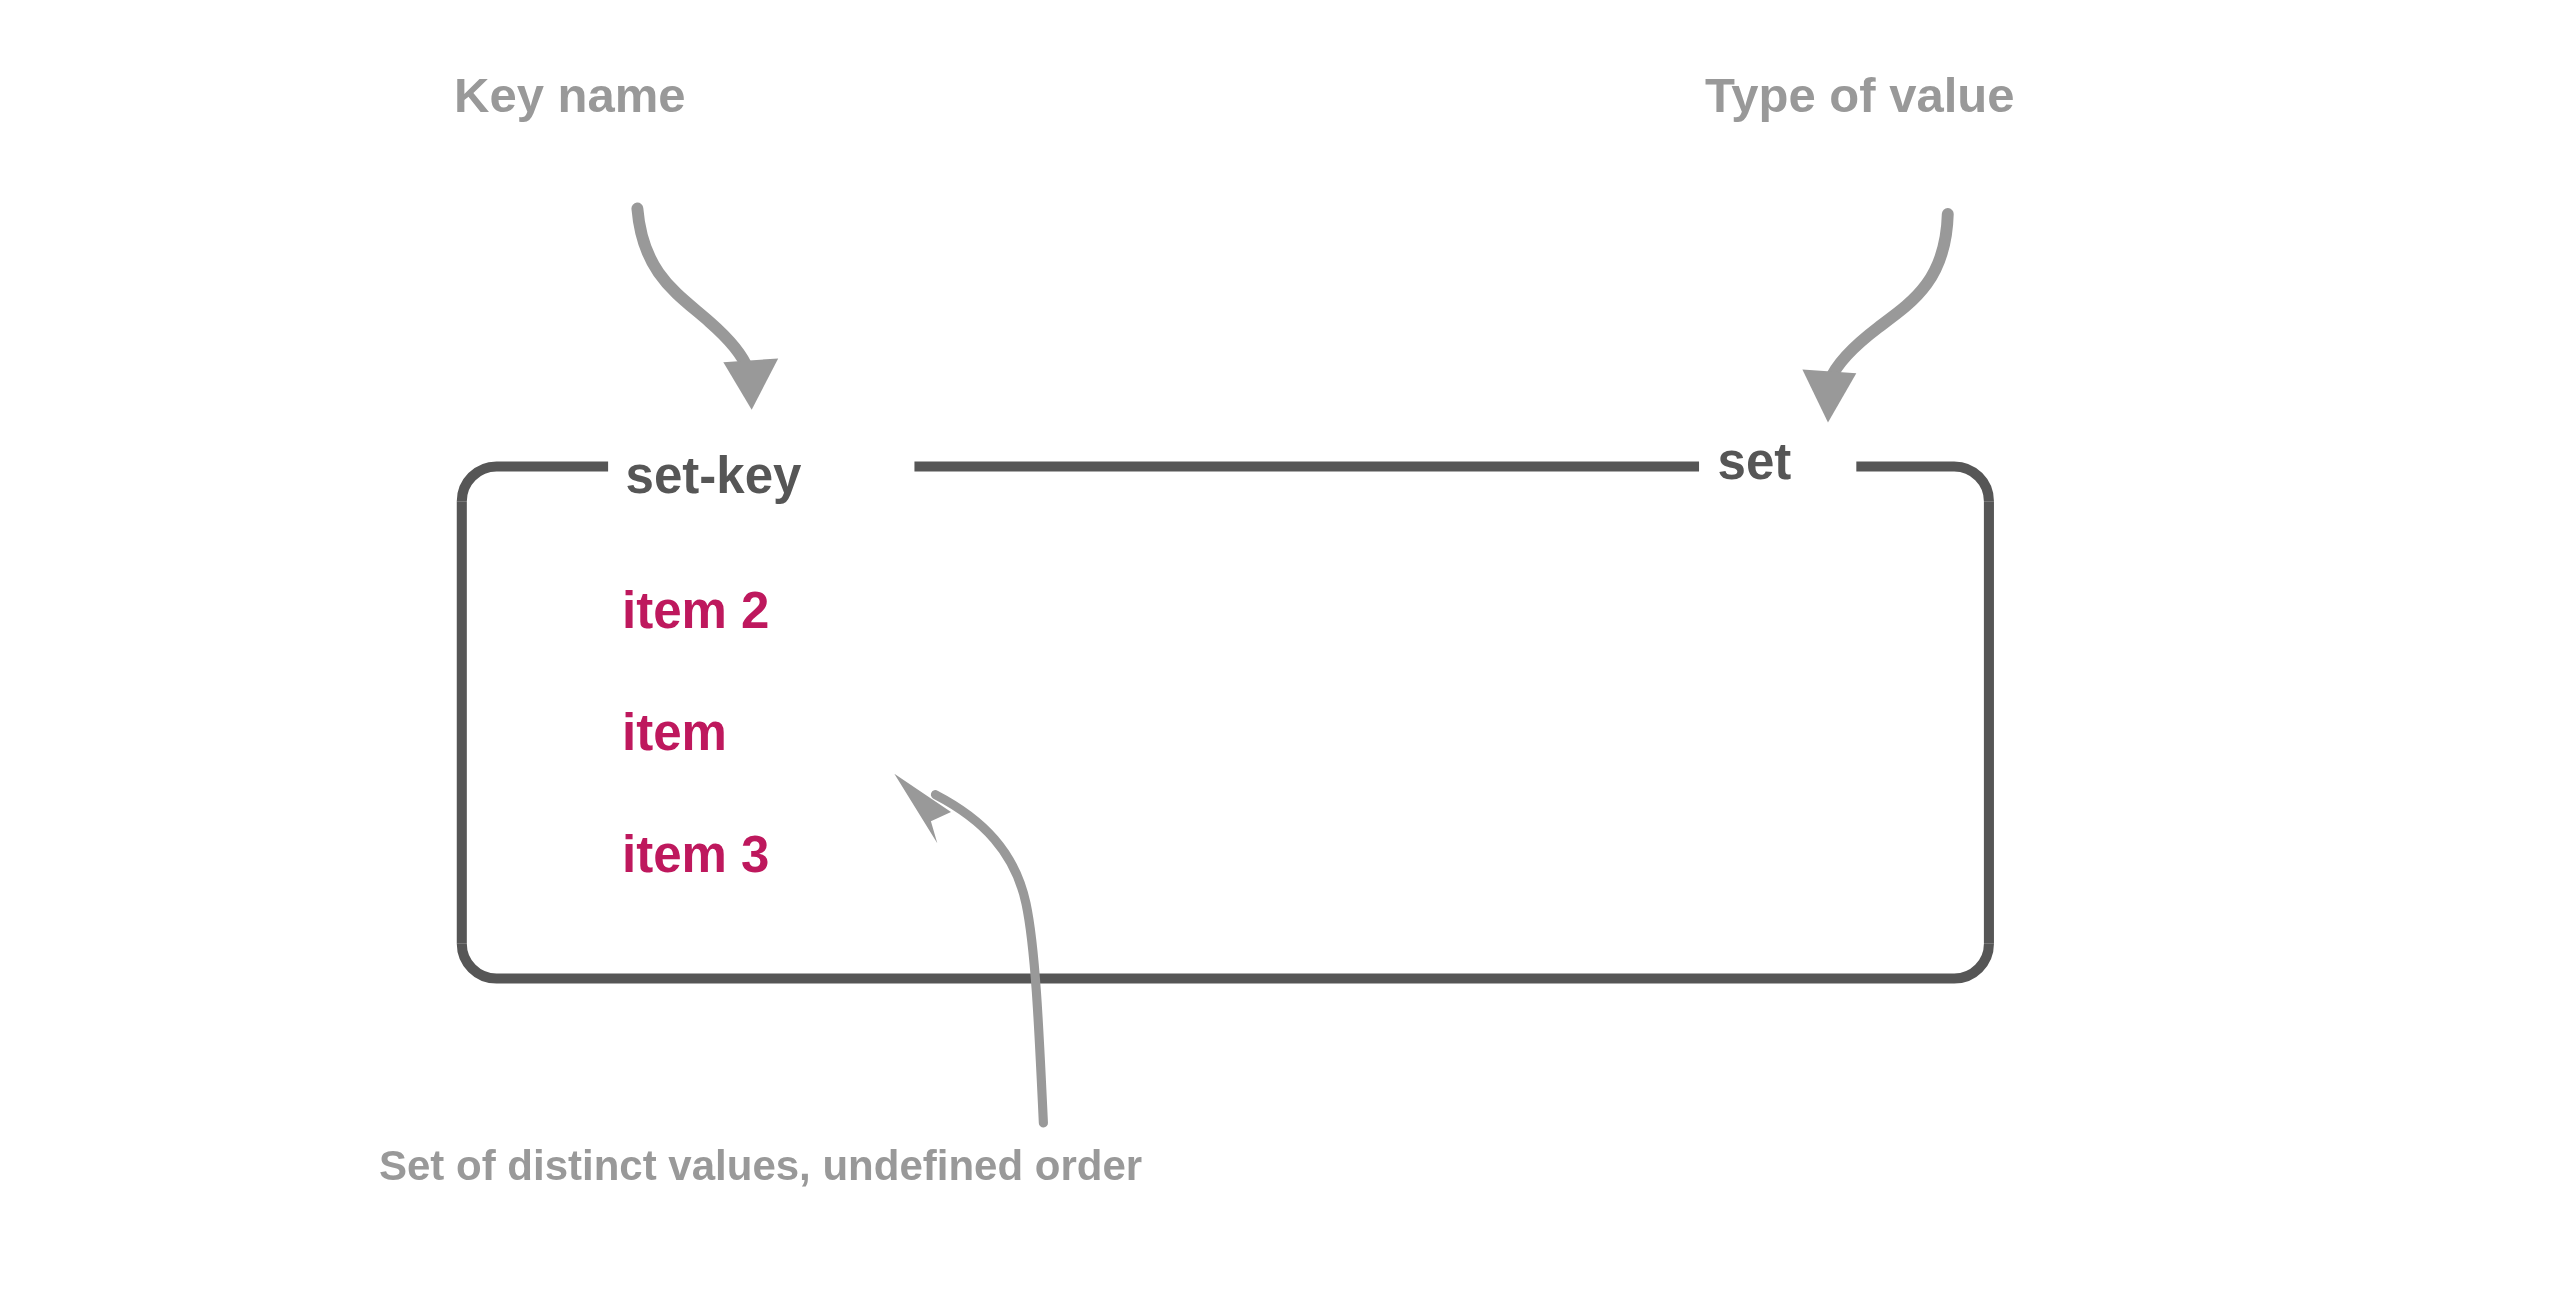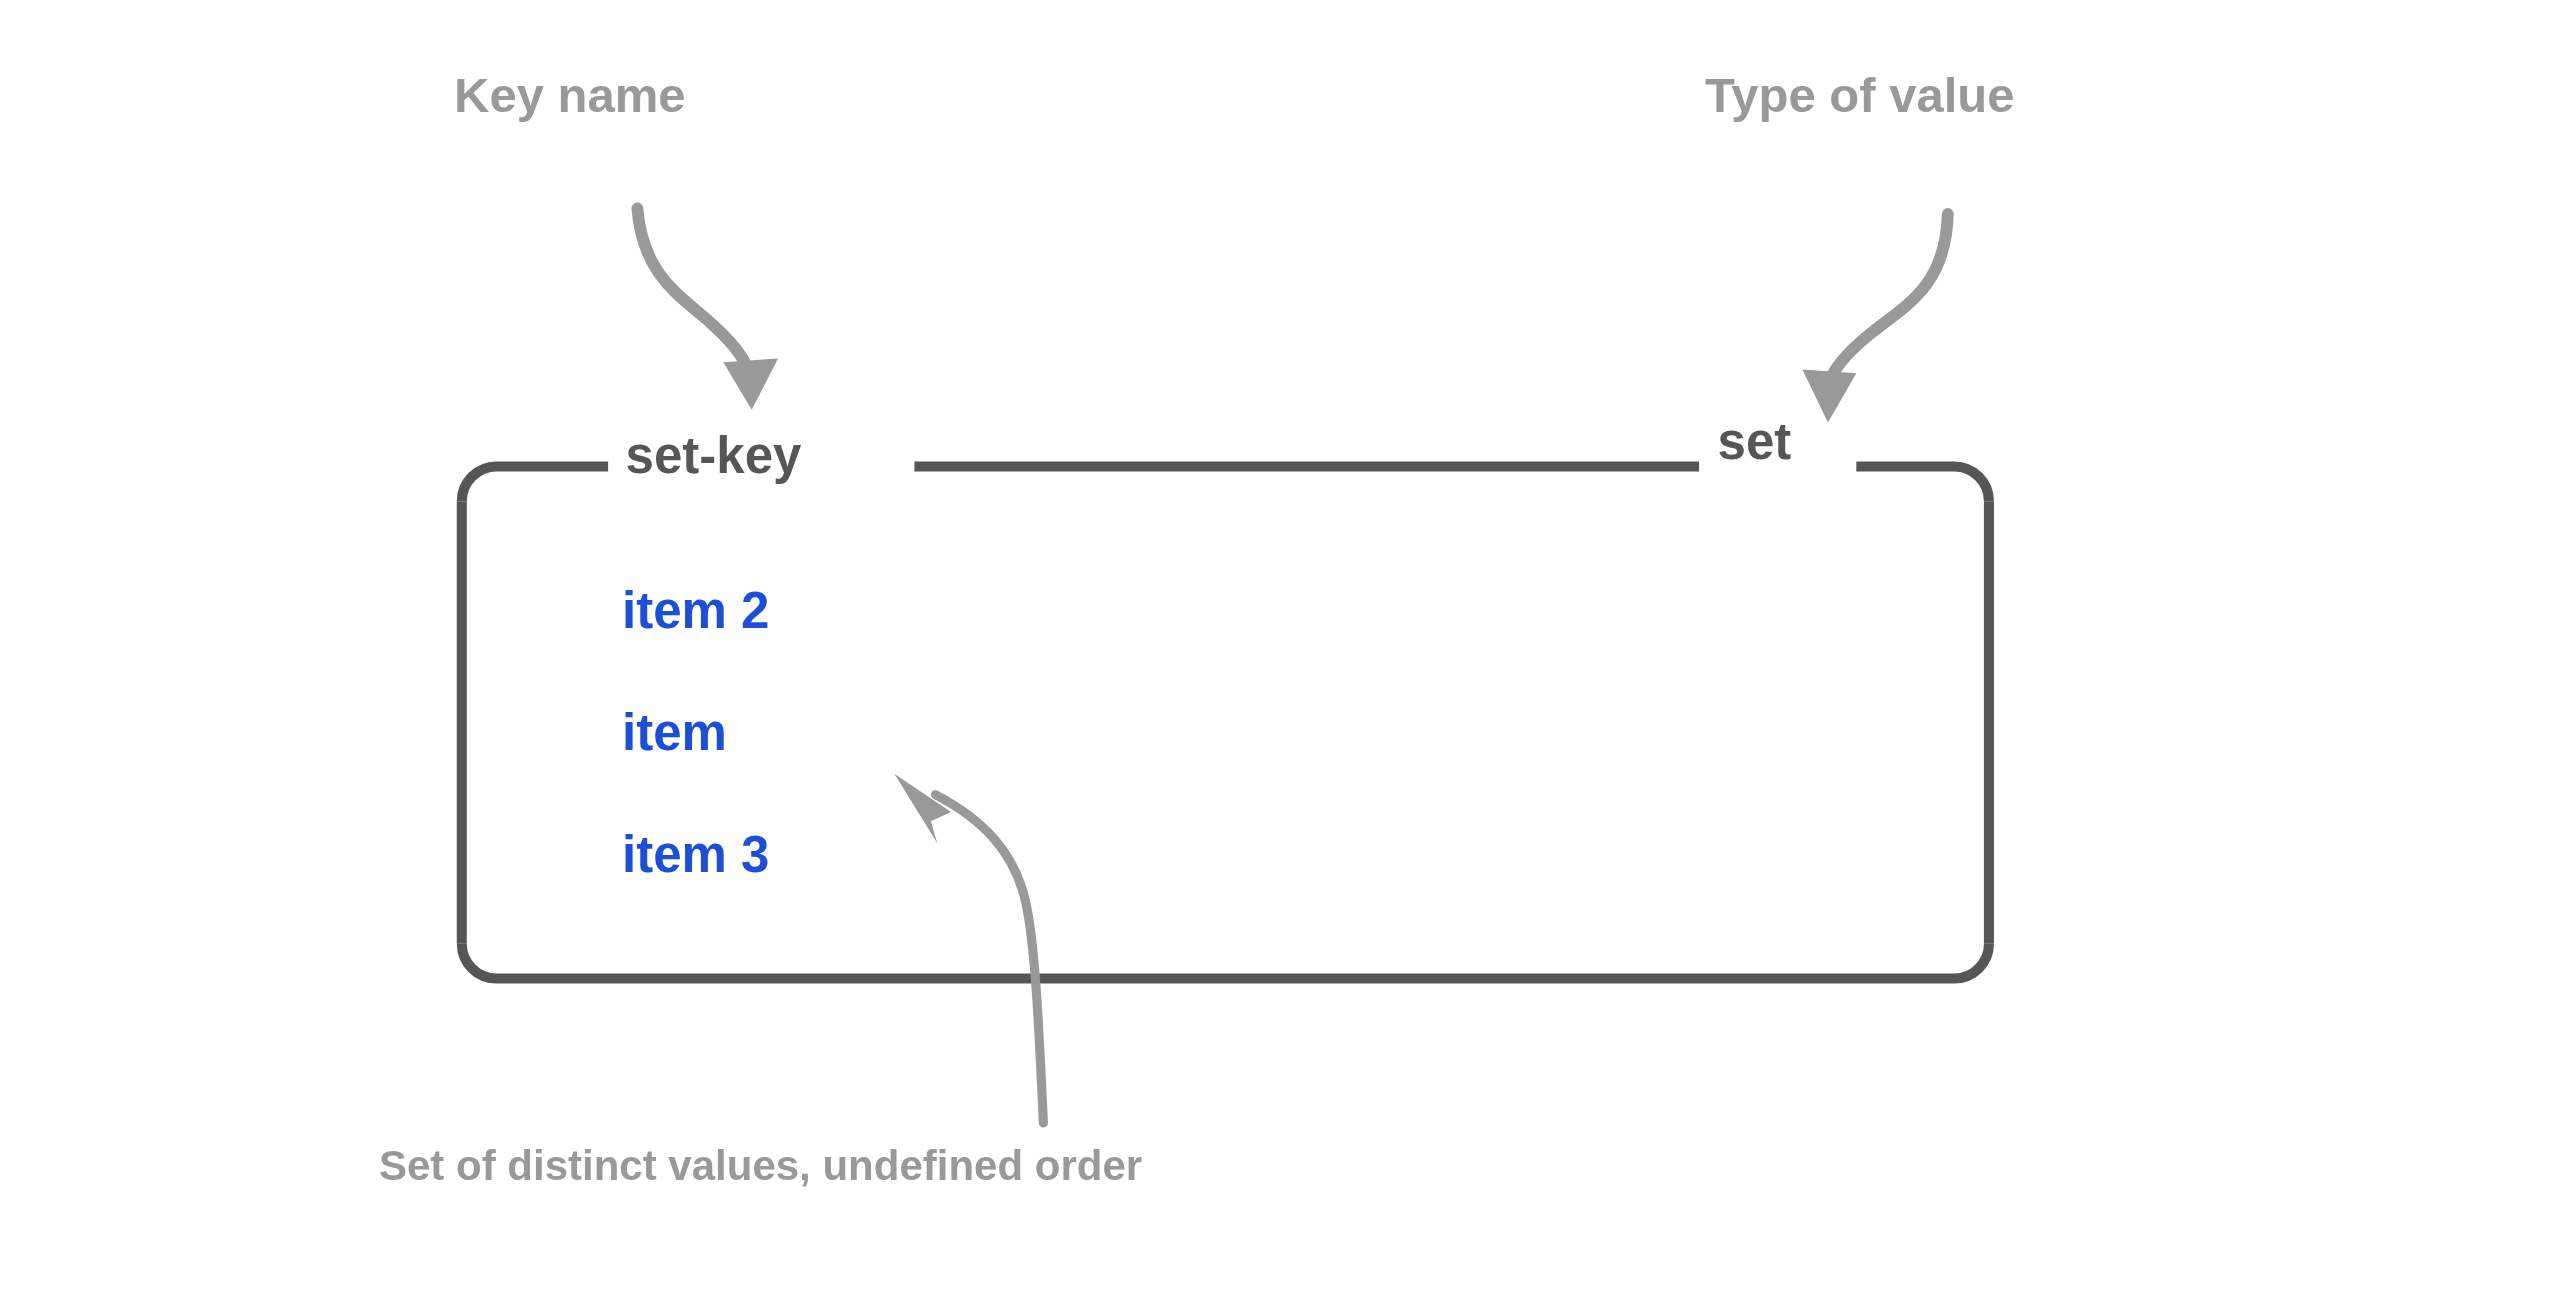--- a/index.html
+++ b/index.html
@@ -45,33 +45,34 @@
   .box-label {
     position: absolute;
     color: #565656;
     font-weight: bold;
     font-size: 51px;
     line-height: 1;
     white-space: nowrap;
     background: #ffffff;
     padding: 0 14.6px;
     font-family: "Liberation Sans", sans-serif;
+    margin-top: 20px;
   }
   #label-key  { left: 611px;  top: 430px; }
   #label-type { left: 1703px; top: 416px; }
 
   
   #item-list {
     position: absolute;
     left: 622px;
     top: 585px;
     width: 823px;
   }
   .set-item {
-    color: #1d4ed8;
+    color: #be185d;
     font-weight: bold;
     font-size: 51px;
     line-height: 1;
     margin-bottom: 71px;
     white-space: nowrap;
     font-family: "Liberation Sans", sans-serif;
   }
   .set-item:last-child { margin-bottom: 0; }
 </style>
 </head>

